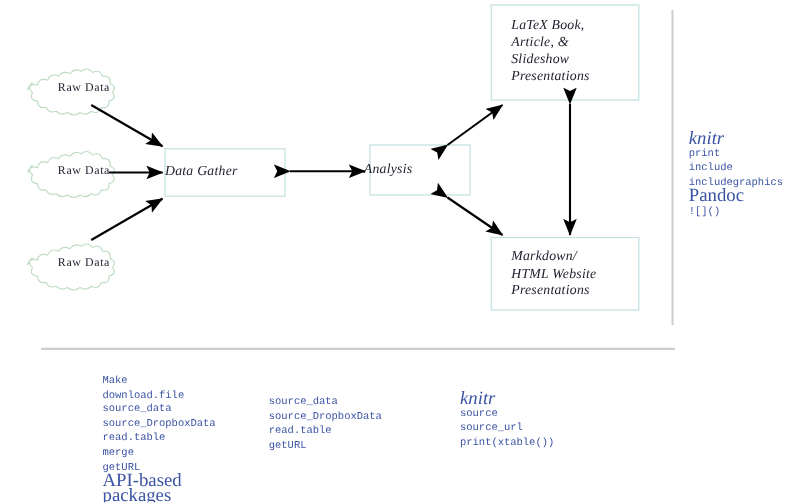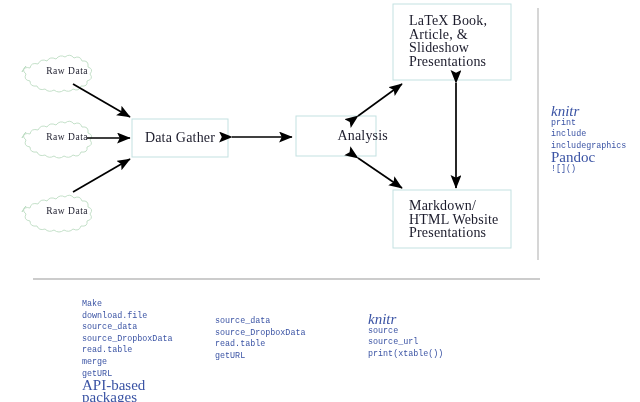--- a/index.html
+++ b/index.html
@@ -20,24 +20,25 @@
     left: 0;
     top: 0;
     width: 640px;
     height: 402px;
     overflow: visible;
   }
   .node-label {
     position: absolute;
     font-family: "Liberation Serif", serif;
     color: #1b1b2b;
-    font-size: 14px;
+    font-size: 11px;
     line-height: 13.5px;
     letter-spacing: 0.2px;
     white-space: pre-line;
+    font-style: italic;
   }
   .cloud-label {
     position: absolute;
     font-family: "Liberation Serif", serif;
     color: #1b1b2b;
     font-size: 9.5px;
     letter-spacing: 0.5px;
     text-align: right;
     white-space: nowrap;
   }
@@ -120,23 +121,23 @@
 
     <line x1="538" y1="8" x2="538" y2="260" stroke="#cccccc" stroke-width="1.6"></line>
 
     <line x1="33" y1="279" x2="540" y2="279" stroke="#cccccc" stroke-width="1.8"></line>
   </svg>
 
   <div class="cloud-label" style="left:22px; top:66px; width:66px;">Raw Data</div>
   <div class="cloud-label" style="left:22px; top:132px; width:66px;">Raw Data</div>
   <div class="cloud-label" style="left:22px; top:206px; width:66px;">Raw Data</div>
 
-  <div class="node-label" style="left:132px; top:131px; width:96px; text-align:center;">Data Gather</div>
+  <div class="node-label" style="left:132px; top:131px; width:96px; ">Data Gather</div>
 
-  <div class="node-label" style="left:308px; top:129px; width:80px; text-align:right;">Analysis</div>
+  <div class="node-label" style="left:291px; top:129px; width:80px; text-align:left;">Analysis</div>
 
   <div class="node-label" style="left:409px; top:14px; width:100px;">LaTeX Book,
 Article, &amp;
 Slideshow
 Presentations</div>
 
   <div class="node-label" style="left:409px; top:199px; width:100px;">Markdown/
 HTML Website
 Presentations</div>
 

